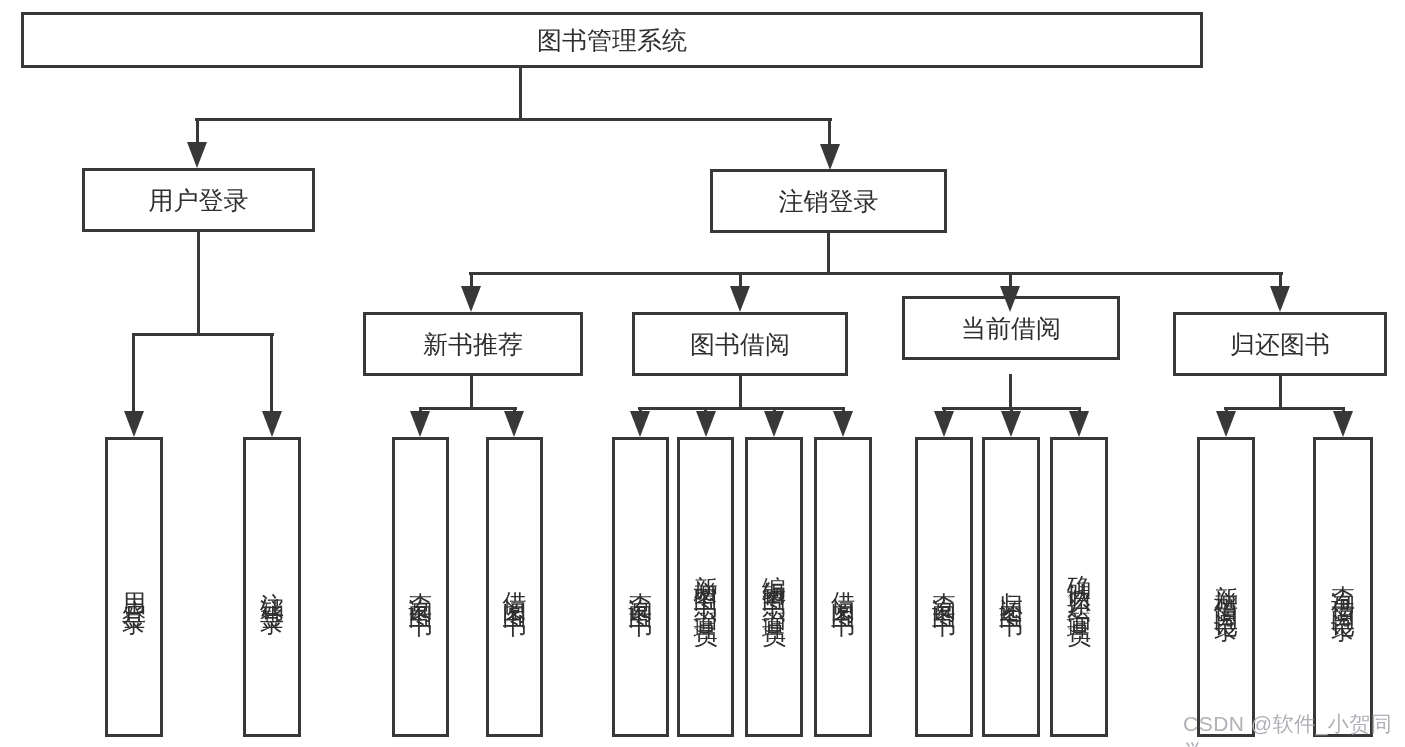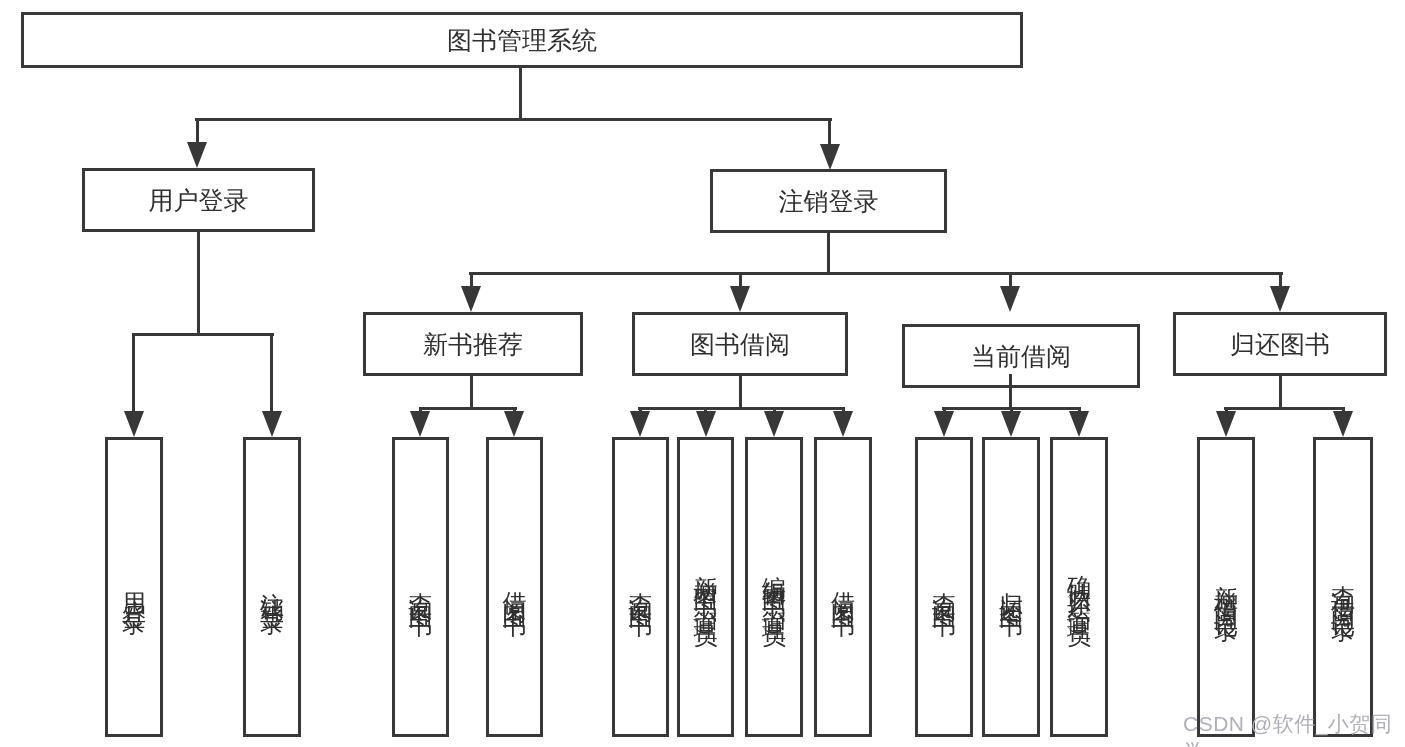--- a/index.html
+++ b/index.html
@@ -27,31 +27,31 @@
   .watermark{
     position:absolute;left:1183px;top:710px;z-index:5;
     font-size:21px;letter-spacing:0.5px;color:#afb1b7;
   }
 </style>
 </head>
 <body>
 
 <div class="canvas">
 
-  <div class="box" style="left:21px;top:12px;width:1002px;height:56px;">图书管理系统</div>
+  <div class="box" style="left:21px;top:12px;width:1182px;height:56px;">图书管理系统</div>
 
   <div class="box" style="left:82px;top:168px;width:233px;height:64px;">用户登录</div>
 
   <div class="box" style="left:710px;top:169px;width:237px;height:64px;">注销登录</div>
 
   <div class="box" style="left:363px;top:312px;width:220px;height:64px;">新书推荐</div>
 
   <div class="box" style="left:632px;top:312px;width:216px;height:64px;">图书借阅</div>
 
-  <div class="box" style="left:902px;top:324px;width:238px;height:64px;">当前借阅</div>
+  <div class="box" style="left:902px;top:296px;width:218px;height:64px;">当前借阅</div>
 
   <div class="box" style="left:1173px;top:312px;width:214px;height:64px;">归还图书</div>
 
   <div class="box vbox" style="left:105px;top:437px;width:58px;height:300px;">用户登录</div>
   <div class="box vbox" style="left:243px;top:437px;width:58px;height:300px;">注销登录</div>
 
   <div class="box vbox" style="left:392px;top:437px;width:57px;height:300px;">查询图书</div>
   <div class="box vbox" style="left:486px;top:437px;width:57px;height:300px;">借阅图书</div>
 
   <div class="box vbox" style="left:612px;top:437px;width:57px;height:300px;">查询图书</div>

